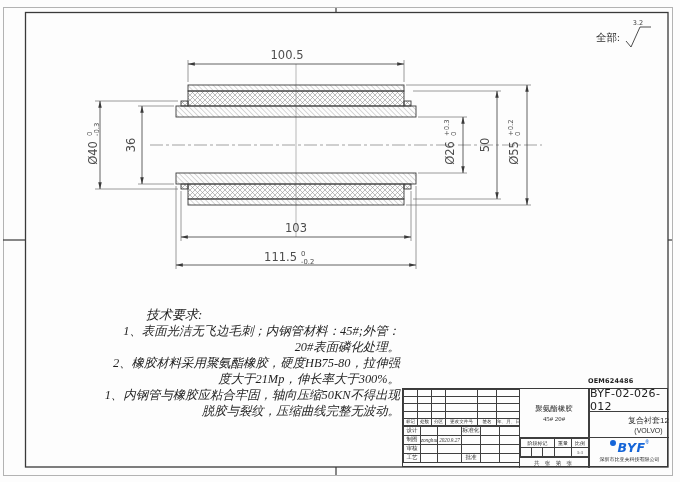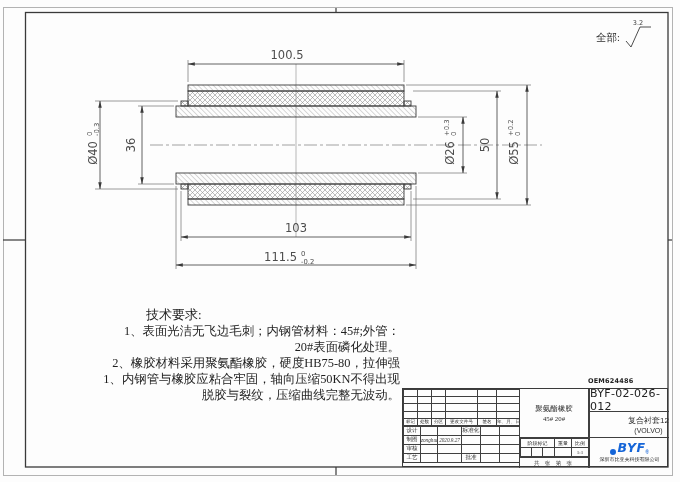--- a/index.html
+++ b/index.html
@@ -4,21 +4,21 @@
 <style>
   html,body{margin:0;padding:0;background:#fff;}
   .sheet{position:relative;width:680px;height:482px;background:#fdfdfd;overflow:hidden;
          font-family:"Liberation Sans","DejaVu Sans",sans-serif;color:#2c2c2c;}
   svg text{user-select:none;}
   .dimtxt{font-family:"DejaVu Sans",sans-serif;font-size:11.5px;fill:#4d4d4d;}
   .dimtol{font-family:"DejaVu Sans",sans-serif;font-size:6.8px;fill:#4d4d4d;}
   .cjk{font-family:"Liberation Serif","DejaVu Serif",serif;}
   
   .technotes{position:absolute;left:84px;top:306px;width:316px;
-             font-family:"Liberation Serif","DejaVu Serif",serif;color:#1f1f1f;}
+             font-family:"Liberation Serif","DejaVu Serif",serif;color:#1f1f1f;font-style:italic;}
   .technotes .tn-title{padding-left:62px;font-size:13px;line-height:17px;}
   .technotes .tn-line{font-size:12.4px;line-height:16.1px;white-space:nowrap;text-align:right;}
   
   .tb{position:absolute;left:402px;top:388px;width:266px;height:79px;
       border:1.1px solid #3a3a3a;box-sizing:border-box;background:#fdfdfd;}
   .tb,.tb *{box-sizing:border-box;}
   .tb table{border-collapse:collapse;table-layout:fixed;}
   .tb td{border:0.7px solid #3f3f3f;padding:0;text-align:center;vertical-align:middle;
          overflow:hidden;white-space:nowrap;font-family:"Liberation Serif","DejaVu Serif",serif;}
   .tb-left{position:absolute;left:0;top:0;width:116px;height:79px;}
@@ -33,21 +33,21 @@
   .stage{width:68.4px;} .stage td{font-size:5px;height:9px;}
   .sheetrow{height:10px;border-top:0.8px solid #3f3f3f;font-size:5.5px;text-align:center;
             line-height:10px;font-family:"Liberation Serif","DejaVu Serif",serif;letter-spacing:2px;}
   .tb-right{position:absolute;left:186px;top:0;width:80px;height:79px;border-left:0.8px solid #3f3f3f;}
   .dno{height:23px;border-bottom:0.8px solid #3f3f3f;display:flex;align-items:center;justify-content:center;
        font-size:11px;letter-spacing:0.3px;color:#222;font-family:"DejaVu Sans",sans-serif;}
   .pname{height:26px;border-bottom:0.8px solid #3f3f3f;display:flex;flex-direction:column;
          align-items:center;justify-content:center;font-family:Liberation Sans, sans-serif;padding-left:38px;}
   .pname .p1{font-size:8px;} .pname .p2{font-size:7px;margin-top:1px;}
   .brand{height:29px;text-align:center;padding-top:2px;}
-  .logo{display:flex;align-items:flex-end;justify-content:center;height:15px;}
+  .logo{display:flex;align-items:flex-start;justify-content:center;height:15px;}
   .logo-circle{display:inline-block;width:5px;height:5px;border:3.2px solid #1565d8;
                border-radius:50%;margin-right:1.5px;background:#fff;}
   .logo-txt{font-weight:bold;font-style:italic;font-size:12.5px;color:#1565d8;
             letter-spacing:0.5px;font-family:"DejaVu Sans",sans-serif;}
   .logo-reg{font-size:4.5px;color:#1565d8;vertical-align:super;font-weight:bold;}
   .company{font-size:5px;color:#2c2c2c;margin-top:1px;white-space:nowrap;
            font-family:"Liberation Serif","DejaVu Serif",serif;}
   .oem{position:absolute;left:588px;top:377px;width:78px;text-align:left;
        font-size:6.5px;font-weight:bold;letter-spacing:0.2px;color:#222;
        font-family:"DejaVu Sans",sans-serif;}
@@ -180,20 +180,21 @@
       <text x="638" y="25" font-size="6.5" text-anchor="middle" fill="#3a3a3a" style="font-family:'DejaVu Sans',sans-serif">3.2</text>
     </g>
   </svg>
 
   
   <div class="technotes">
     <div class="tn-title">技术要求:</div>
     <div class="tn-line">1、表面光洁无飞边毛刺；内钢管材料：45#;外管：</div>
     <div class="tn-line">20#表面磷化处理。</div>
     <div class="tn-line">2、橡胶材料采用聚氨酯橡胶，硬度HB75-80，拉伸强</div>
+    <div class="tn-line">度大于21Mp，伸长率大于300%。</div>
     <div class="tn-line">1、内钢管与橡胶应粘合牢固，轴向压缩50KN不得出现</div>
     <div class="tn-line">脱胶与裂纹，压缩曲线完整无波动。</div>
   </div>
 
   
   <div class="oem">OEM624486</div>
 
   
   <div class="tb">
 

